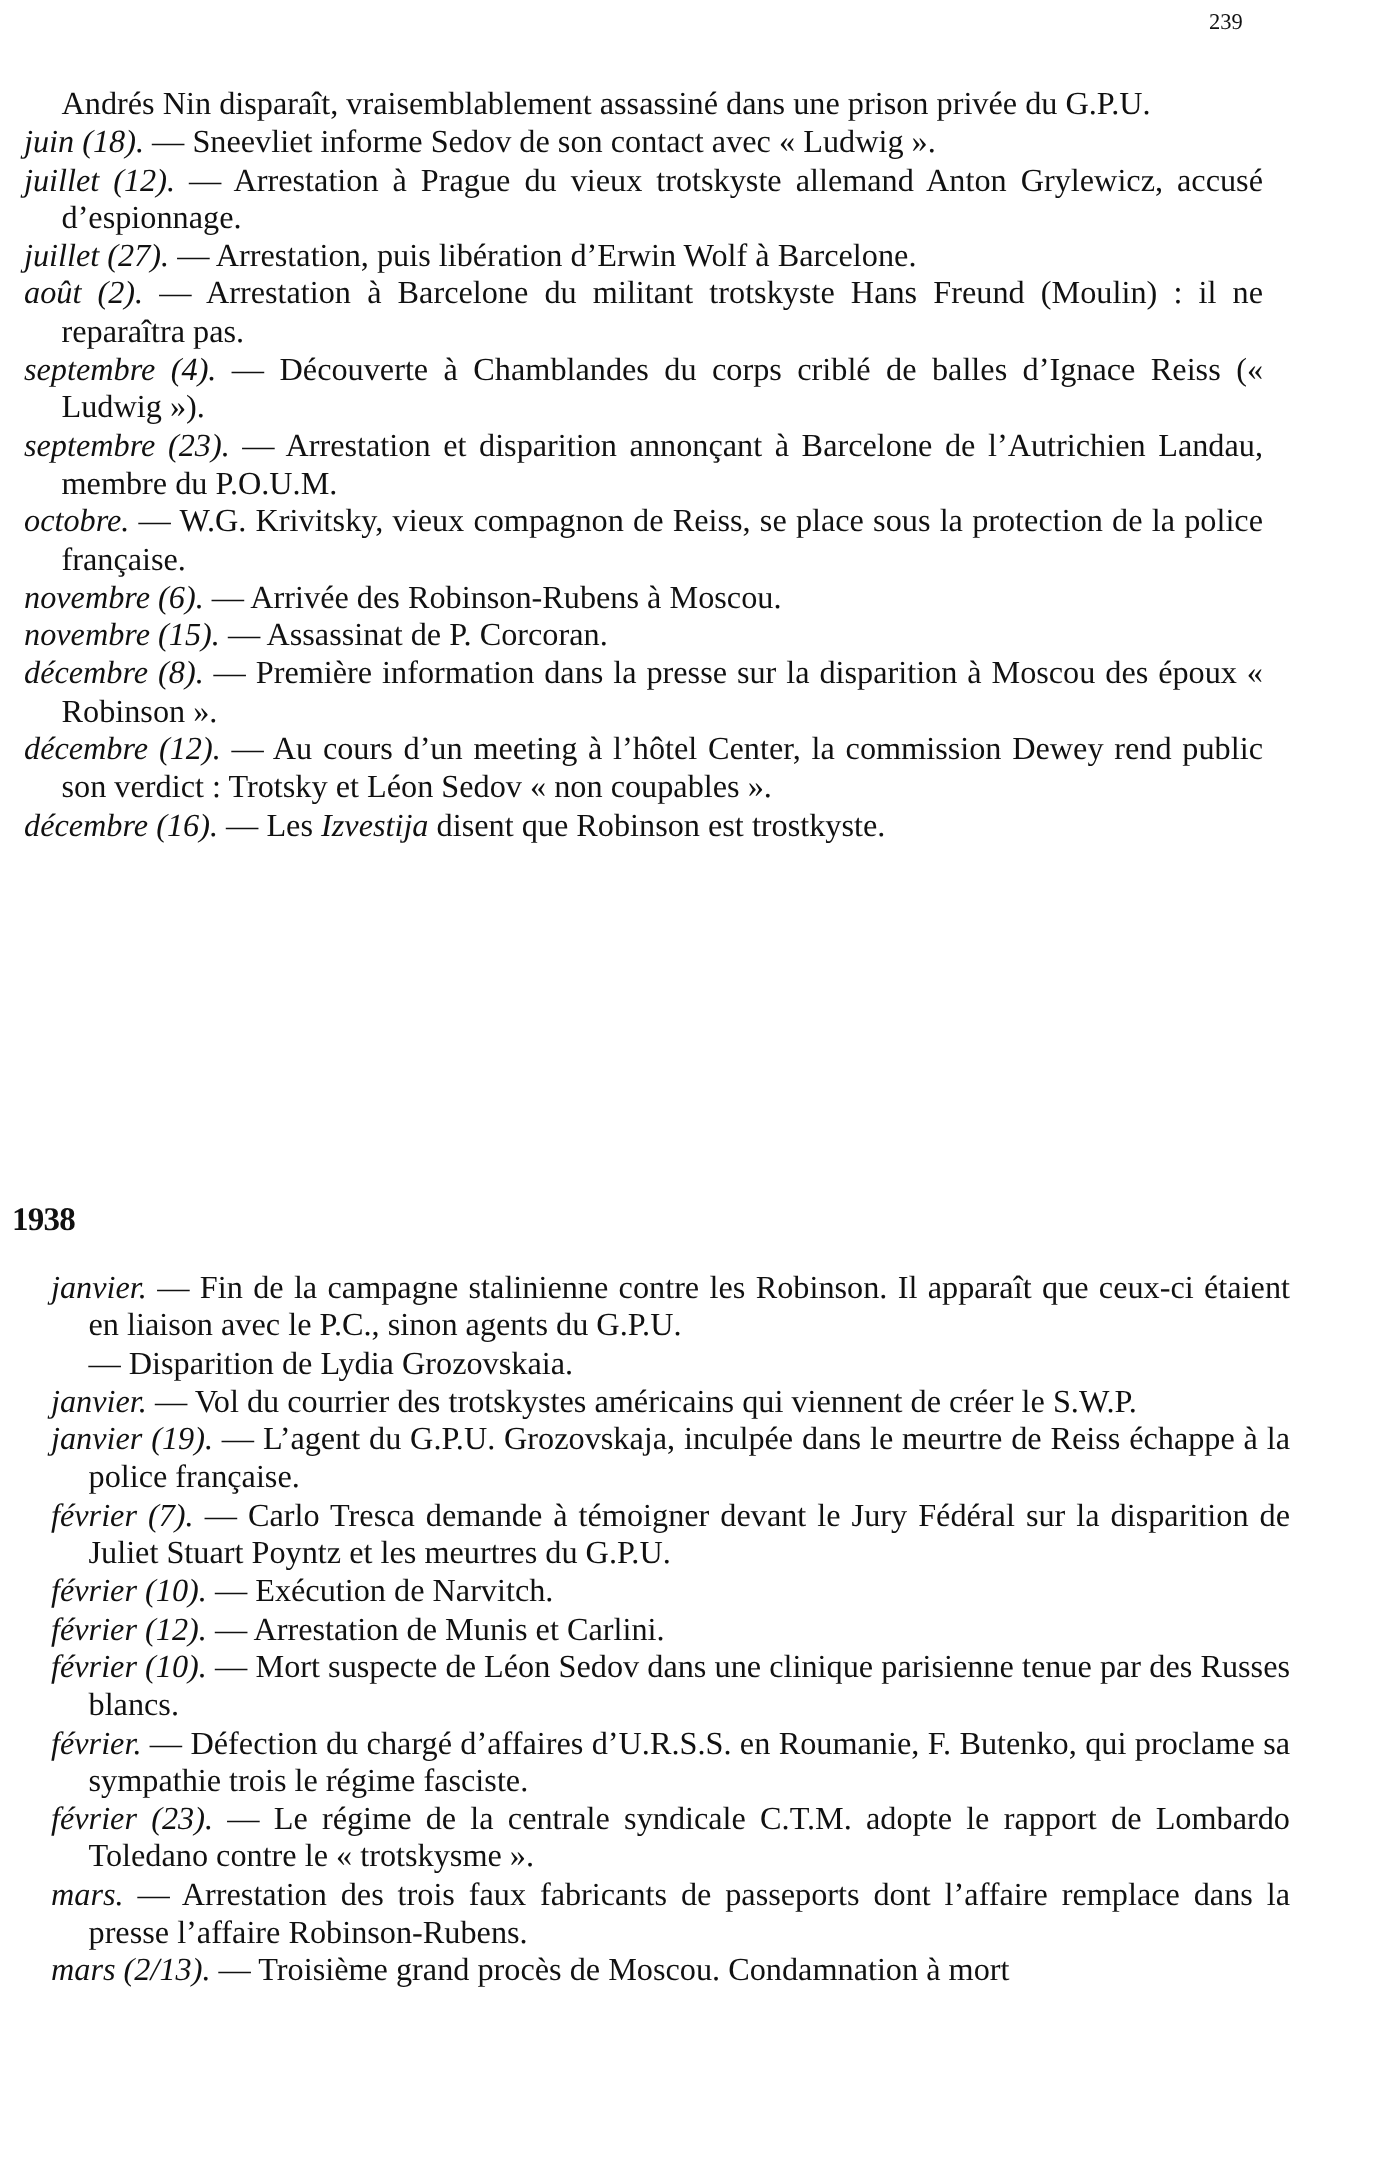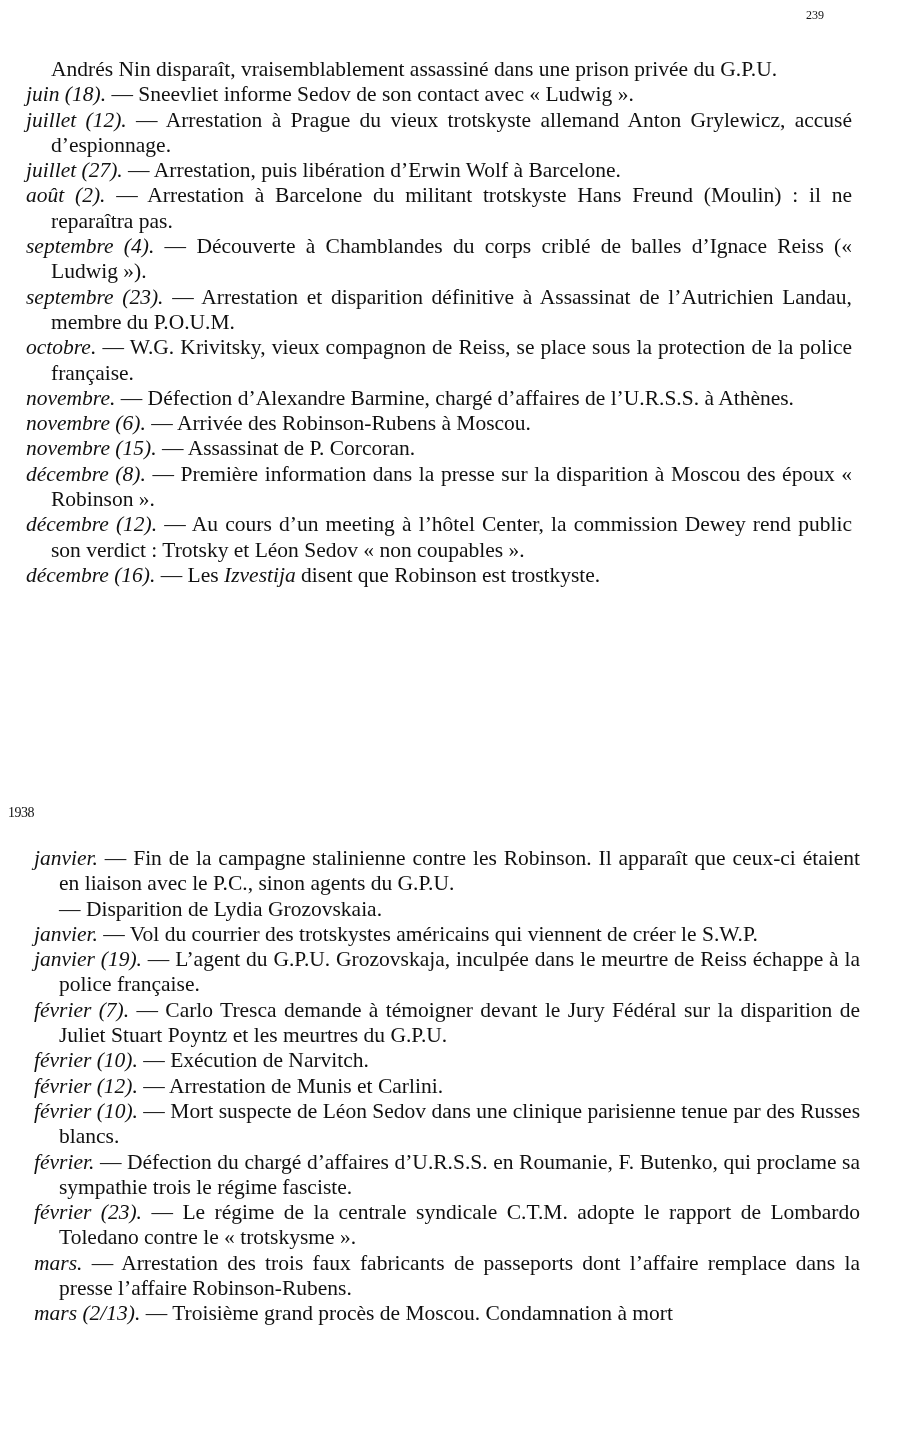--- a/index.html
+++ b/index.html
@@ -12,42 +12,42 @@
       height: 1444px;
       position: relative;
       overflow: hidden;
       font-family: "Liberation Serif", "DejaVu Serif", serif;
       color: #111111;
     }
     .page-number {
       position: absolute;
       left: 806px;
       top: 3px;
-      font-size: 12px;
+      font-size: 15px;
       line-height: 24px;
     }
     .section {
       position: absolute;
     }
     .section-top {
-      left: 26px;
+      left: 16px;
       top: 57px;
       width: 826px;
     }
     .section-1938 {
       left: 34px;
       top: 846px;
       width: 826px;
     }
     .year-heading {
       position: absolute;
       left: 8px;
       top: 800px;
-      font-size: 14px;
-      font-weight: normal;
+      font-size: 22px;
+      font-weight: bold;
       line-height: 26px;
       letter-spacing: -0.5px;
     }
     .entry {
       font-size: 21.5px;
       line-height: 25.3px;
       text-align: justify;
       padding-left: 25px;
       text-indent: -25px;
       margin: 0;
@@ -88,25 +88,24 @@
   <p class="entry"><span class="date">juillet (12).</span><span class="sep"> — </span><span>Arrestation à Prague du vieux trotskyste allemand Anton Grylewicz, accusé d’espionnage.</span></p>
 
 
   <p class="entry"><span class="date">juillet (27).</span><span class="sep"> — </span><span>Arrestation, puis libération d’Erwin Wolf à Barcelone.</span></p>
 
 
   <p class="entry"><span class="date">août (2).</span><span class="sep"> — </span><span>Arrestation à Barcelone du militant trotskyste Hans Freund (Moulin) : il ne reparaîtra pas.</span></p>
 
   <p class="entry"><span class="date">septembre (4).</span><span class="sep"> — </span><span>Découverte à Chamblandes du corps criblé de balles d’Ignace Reiss (« Ludwig »).</span></p>
 
-  <p class="entry"><span class="date">septembre (23).</span><span class="sep"> — </span><span>Arrestation et disparition définitive à Assassinat de l’Autrichien Landau, membre du P.O.U.M.</span></p>
+  <p class="entry"><span class="date">septembre (23).</span><span class="sep"> — </span><span>Arrestation et disparition annonçant à Barcelone de l’Autrichien Landau, membre du P.O.U.M.</span></p>
 
   <p class="entry"><span class="date">octobre.</span><span class="sep"> — </span><span>W.G. Krivitsky, vieux compagnon de Reiss, se place sous la protection de la police française.</span></p>
 
-  <p class="entry"><span class="date">novembre.</span><span class="sep"> — </span><span>Défection d’Alexandre Barmine, chargé d’affaires de l’U.R.S.S. à Athènes.</span></p>
 
   <p class="entry"><span class="date">novembre (6).</span><span class="sep"> — </span><span>Arrivée des Robinson-Rubens à Moscou.</span></p>
 
   <p class="entry"><span class="date">novembre (15).</span><span class="sep"> — </span><span>Assassinat de P. Corcoran.</span></p>
 
   <p class="entry"><span class="date">décembre (8).</span><span class="sep"> — </span><span>Première information dans la presse sur la disparition à Moscou des époux « Robinson ».</span></p>
 
   <p class="entry"><span class="date">décembre (12).</span><span class="sep"> — </span><span>Au cours d’un meeting à l’hôtel Center, la commission Dewey rend public son verdict : Trotsky et Léon Sedov « non coupables ».</span></p>
 
   <p class="entry"><span class="date">décembre (16).</span><span class="sep"> — </span><span>Les </span><span class="em">Izvestija</span><span> disent que Robinson est trostkyste.</span></p>

